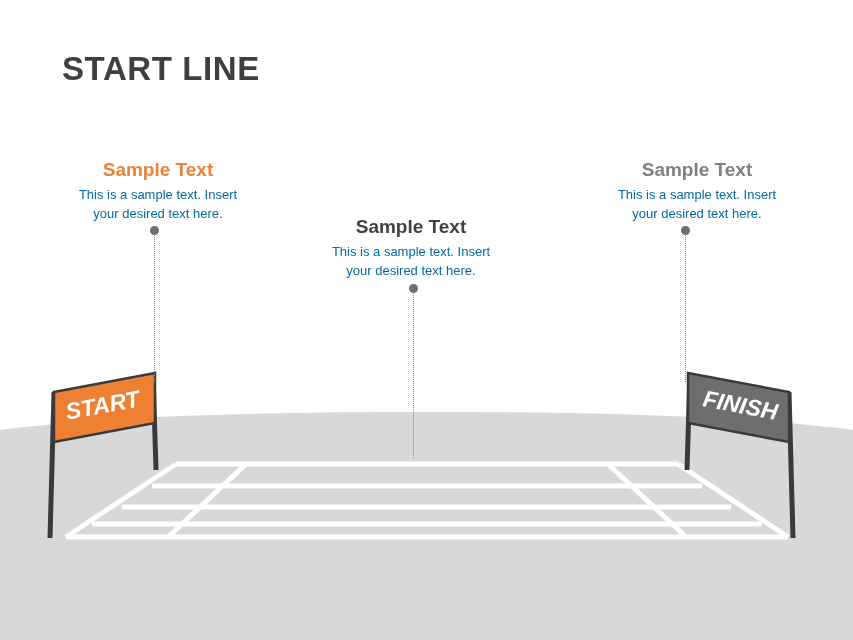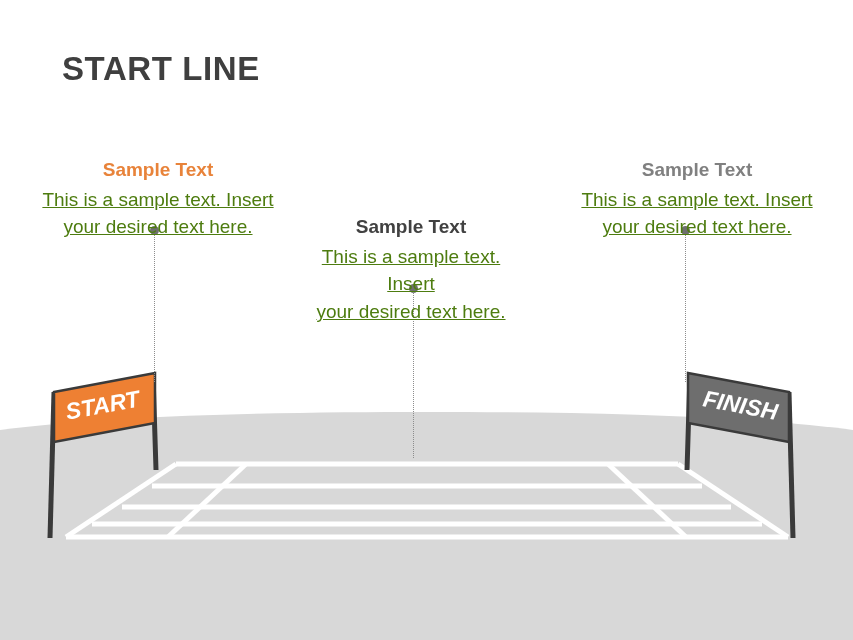--- a/index.html
+++ b/index.html
@@ -50,24 +50,23 @@
   }
   .callout-heading {
     font-size: 19px;
     font-weight: bold;
     line-height: 1.25;
     margin-bottom: 4px;
     white-space: nowrap;
     margin-top: 16px;
   }
   .callout-body {
-    font-size: 19px;
+    font-size: 13px;
     line-height: 1.45;
-    color: #4d7c0f;
-    text-decoration: underline;
+    color: #0369a1;
   }
   .callout-body span {
     display: block;
   }
 
   .callout-left {
     left: 42px;
     top: 142px;
     width: 232px;
   }

